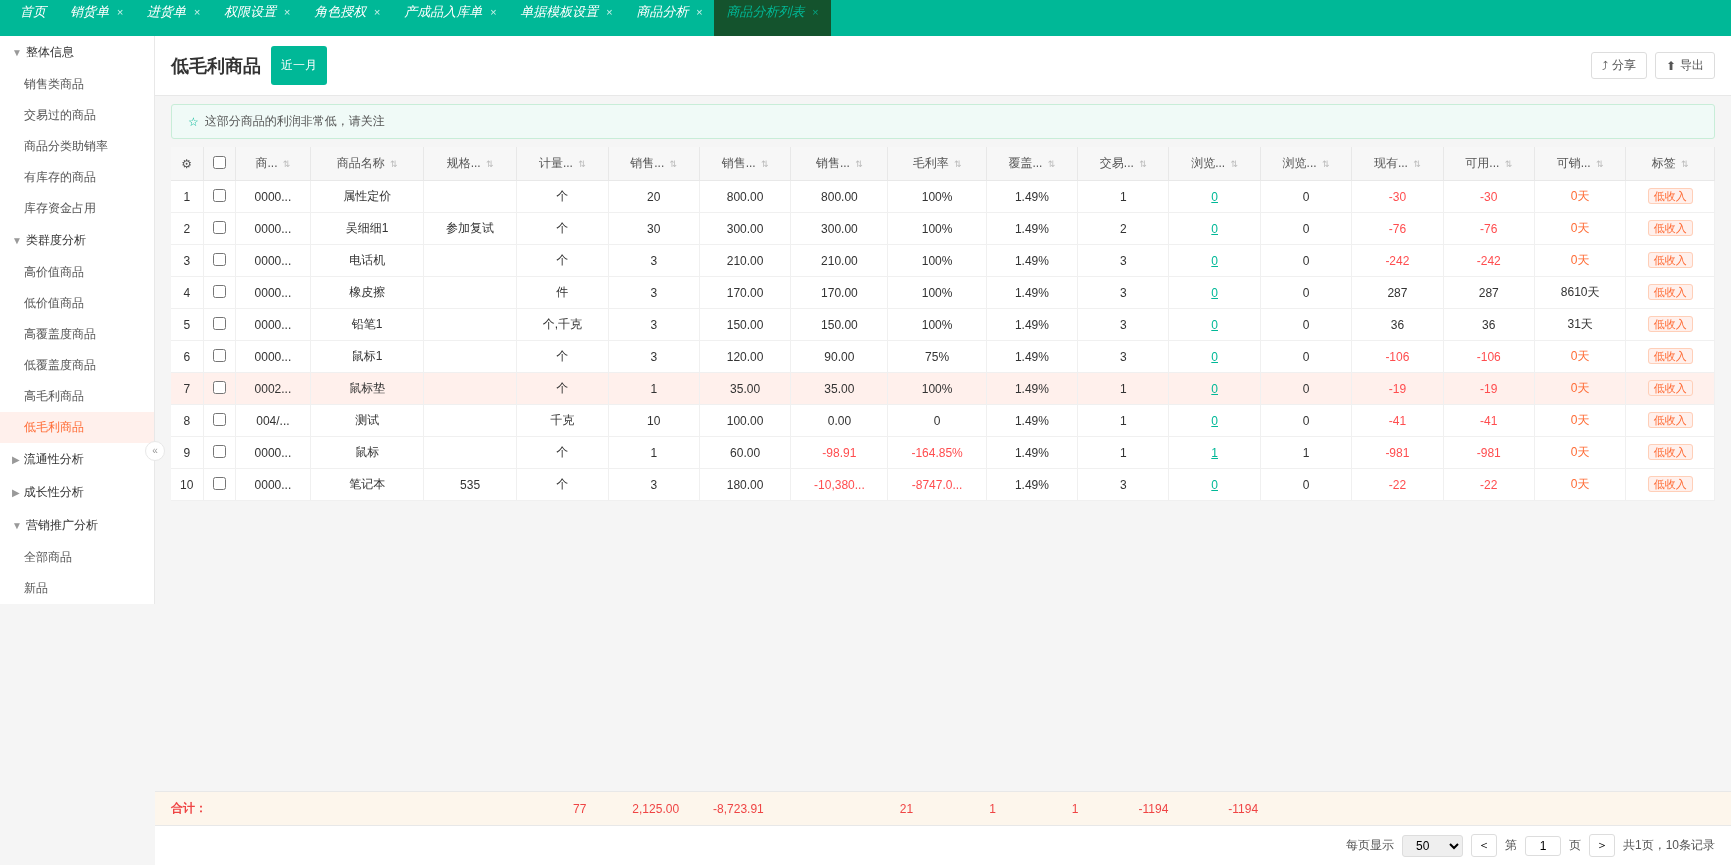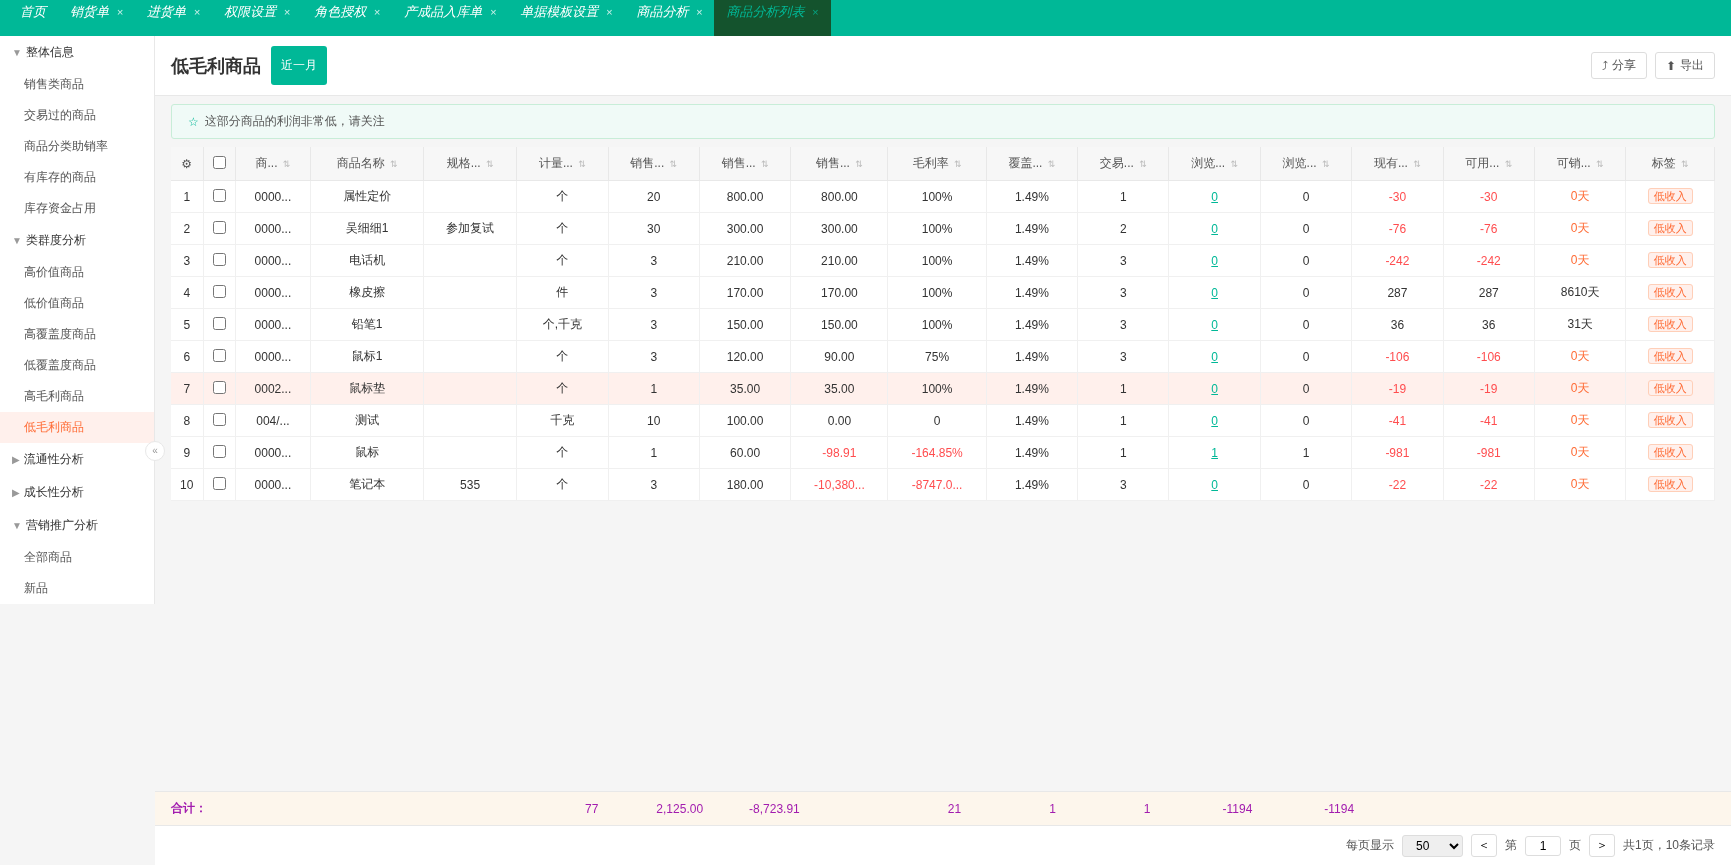--- a/index.html
+++ b/index.html
@@ -195,23 +195,23 @@
     .link-text { color: #00b897; text-decoration: underline; cursor: pointer; }
     .orange-text { color: #ff6b35; }
 
     
     .table-footer {
       background: #fdf6ec;
       border-top: 1px solid #e8e8e8;
       padding: 8px 16px;
       display: flex;
       align-items: center;
-      gap: 28px;
-      font-size: 12px;
-      color: #a21caf;
+      gap: 16px;
+      font-size: 12px;
+      color: #ef4444;
     }
     .footer-label { font-weight: bold; margin-right: 10px; }
 
     
     .bottom-bar {
       background: #fff;
       border-top: 1px solid #e8e8e8;
       padding: 8px 16px;
       display: flex;
       align-items: center;

